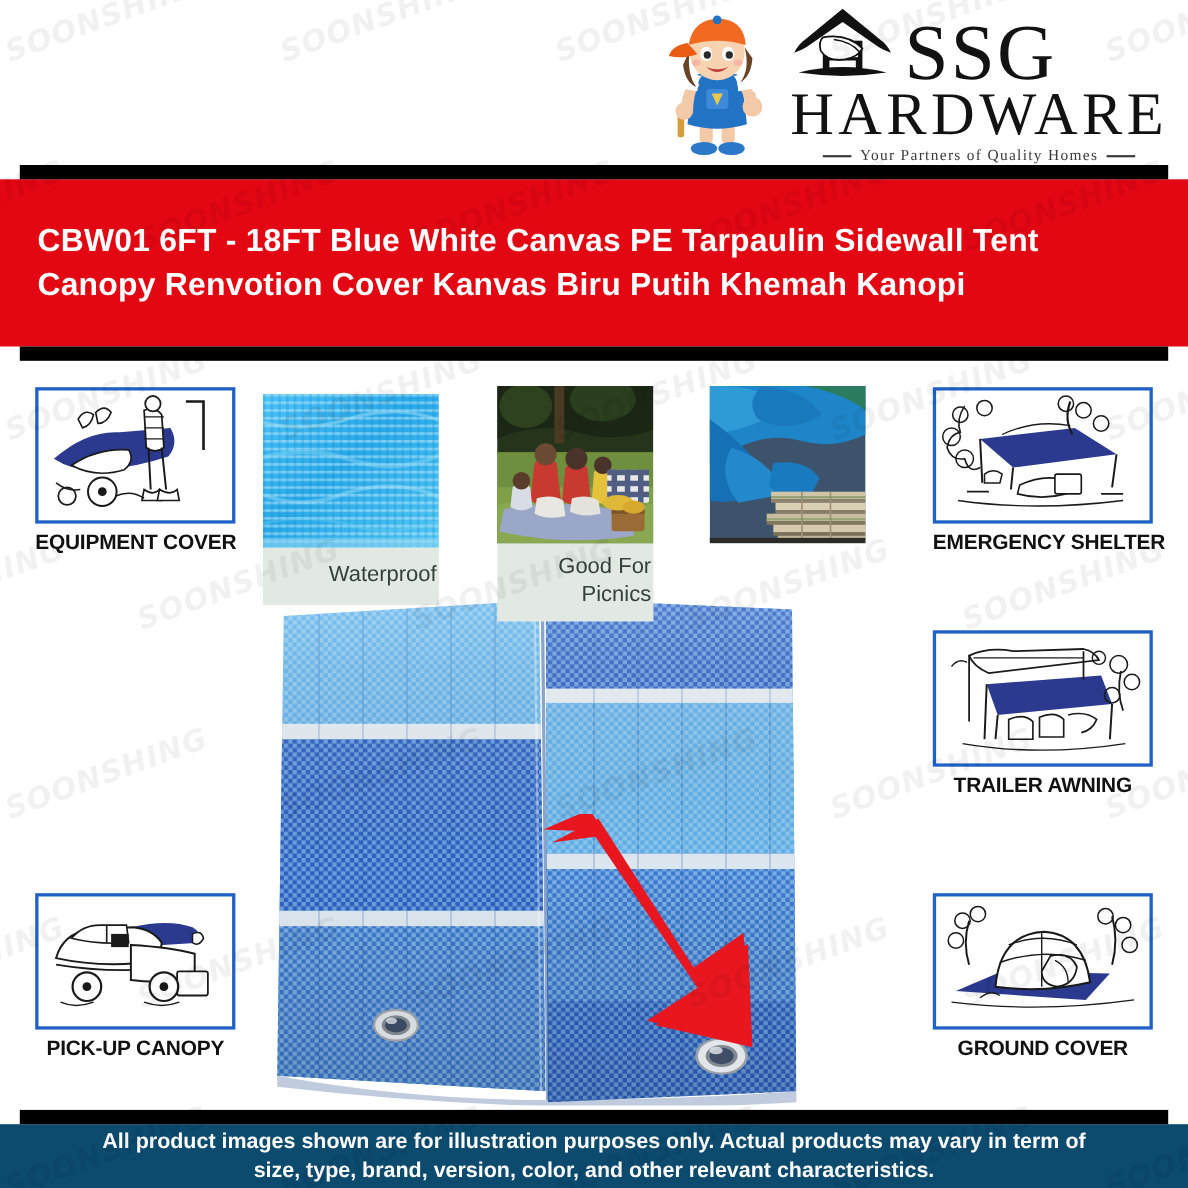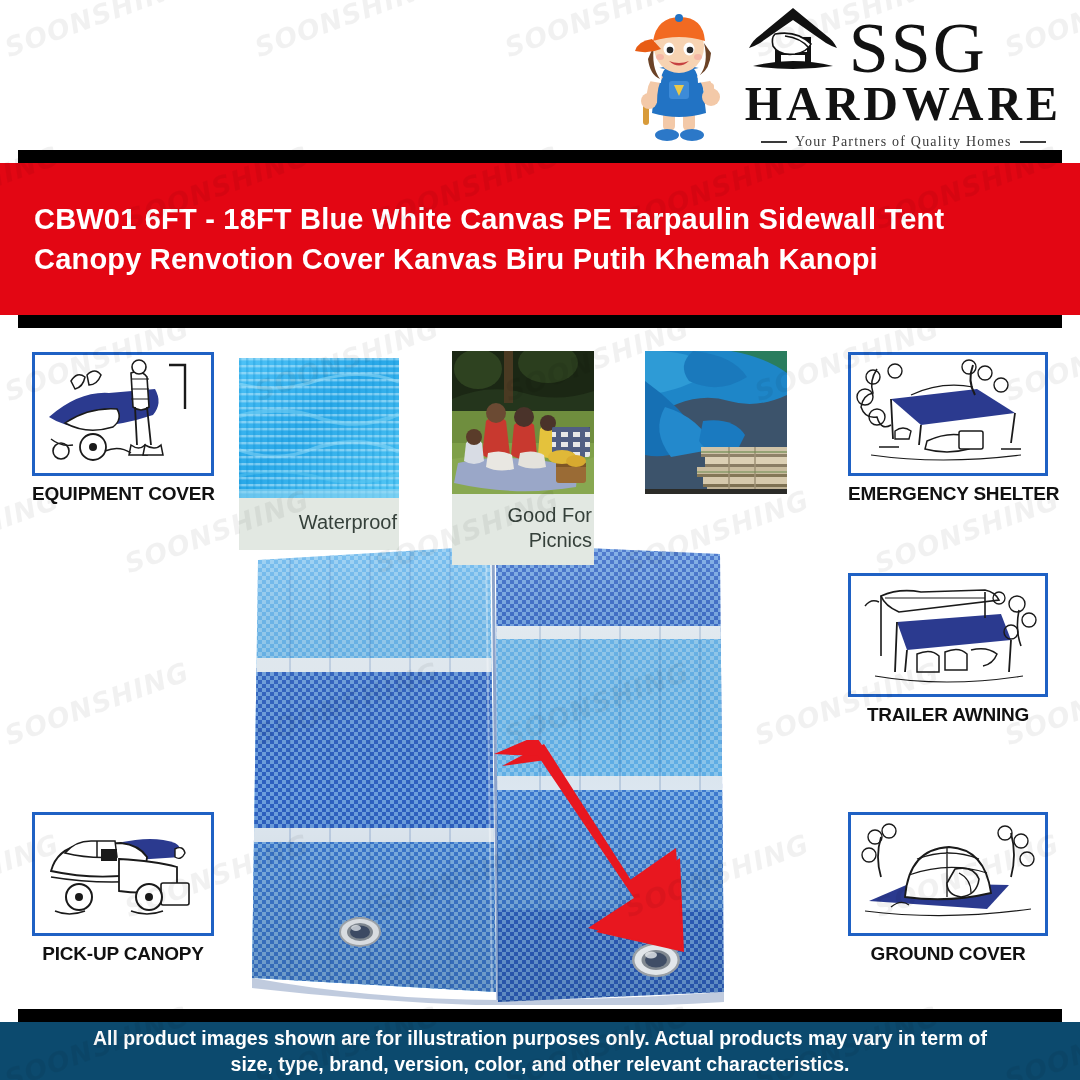--- a/index.html
+++ b/index.html
@@ -32,21 +32,21 @@
   .mascot{width:120px;height:135px;position:relative;}
   .logo-text{display:flex;flex-direction:column;align-items:flex-start;}
   .logo-row1{display:flex;align-items:flex-end;gap:8px;}
   .house-mark{width:96px;height:74px;position:relative;}
   .ssg{
     font-family:"Liberation Serif", serif;
     font-size:72px;line-height:64px;font-weight:400;color:#121212;letter-spacing:2px;
   }
   .hardware{
     font-family:"Liberation Serif", serif;
-    font-size:48px;line-height:56px;font-weight:700;color:#121212;letter-spacing:4px;
+    font-size:55px;line-height:56px;font-weight:400;color:#121212;letter-spacing:4px;
     margin-top:-4px;
   }
   .tagline{
     font-family:"Liberation Serif", serif;
     font-size:14px;color:#3a3a3a;letter-spacing:1.2px;
     display:flex;align-items:center;gap:8px;width:100%;justify-content:center;margin-top:2px;
   }
   .tag-dash{display:inline-block;width:26px;height:1.5px;background:#3a3a3a;}
 
   

